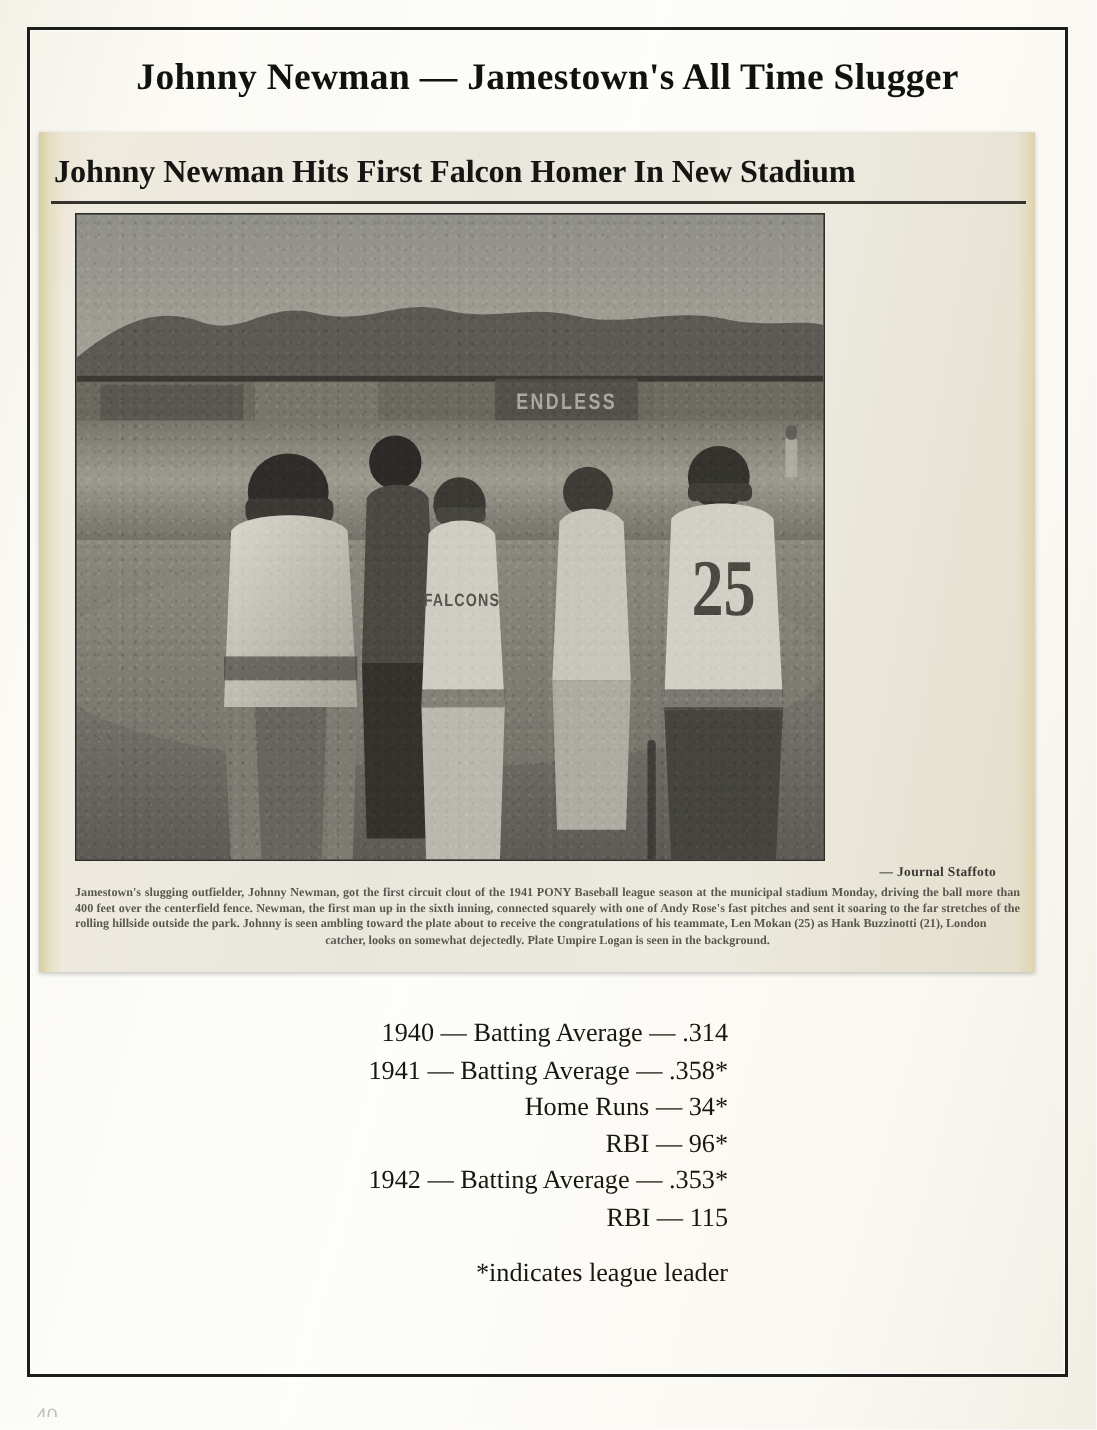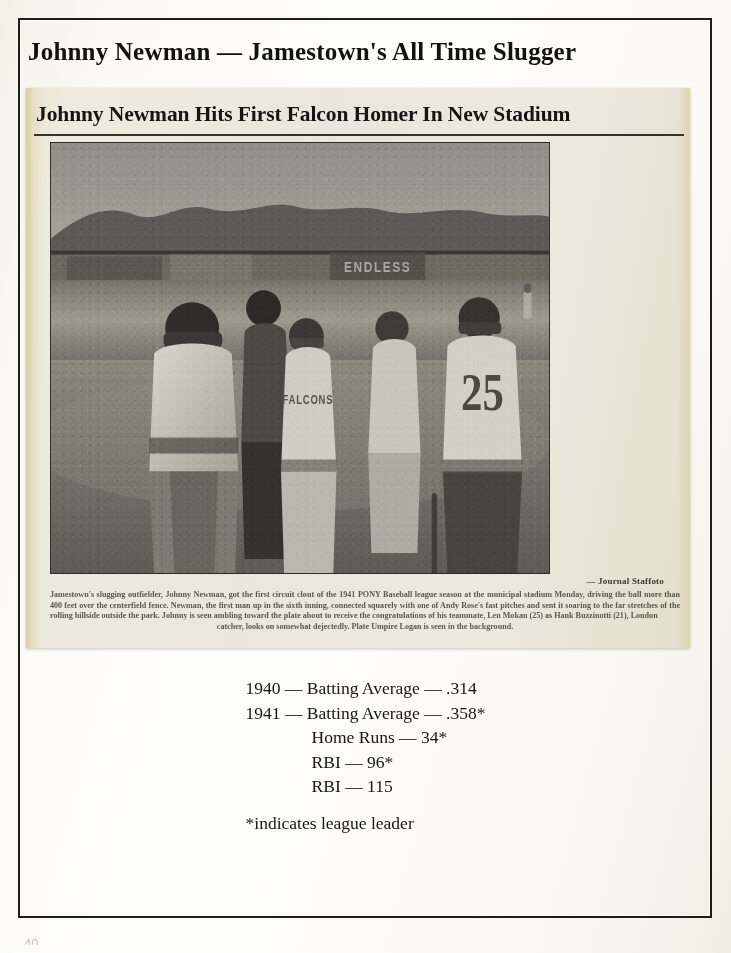--- a/index.html
+++ b/index.html
@@ -33,20 +33,21 @@
     box-shadow: 0 0 0 1px rgba(255,255,255,0.5) inset;
     box-sizing: border-box;
   }
 
   
   .page-title {
     position: absolute;
     left: 28px;
     top: 38px;
     width: 674px;
+    text-align: center;
     font-family: "Liberation Serif", serif;
     font-size: 25px;
     font-weight: 700;
     letter-spacing: 0.2px;
     color: #111110;
     white-space: nowrap;
   }
 
   
   .clipping {
@@ -159,21 +160,21 @@
     text-align: center;
   }
   .stats-inner {
     display: inline-block;
     text-align: left;
     font-family: "Liberation Serif", serif;
     font-size: 17.5px;
     line-height: 24.6px;
     color: #17170f;
   }
-  .stat-line { white-space: pre; }
+  .stat-line { white-space: pre; text-align: right; }
   .stat-line.indent { padding-left: 66px; }
   .stat-note { padding-left: 0px; margin-top: 12px; }
 
   
   .page-number {
     position: absolute;
     left: 24px;
     top: 936px;
     font-family: Liberation Sans, sans-serif;
     font-size: 13px;
@@ -302,20 +303,21 @@
     </div>
 
   </div>
 
   <div class="stats">
     <div class="stats-inner">
       <div class="stat-line">1940 — Batting Average — .314</div>
       <div class="stat-line">1941 — Batting Average — .358*</div>
       <div class="stat-line indent">Home Runs — 34*</div>
       <div class="stat-line indent">RBI — 96*</div>
+      <div class="stat-line">1942 — Batting Average — .353*</div>
       <div class="stat-line indent">RBI — 115</div>
       <div class="stat-line stat-note">*indicates league leader</div>
     </div>
   </div>
 
   <div class="page-number">40</div>
 
 </div>
 
 </body></html>

